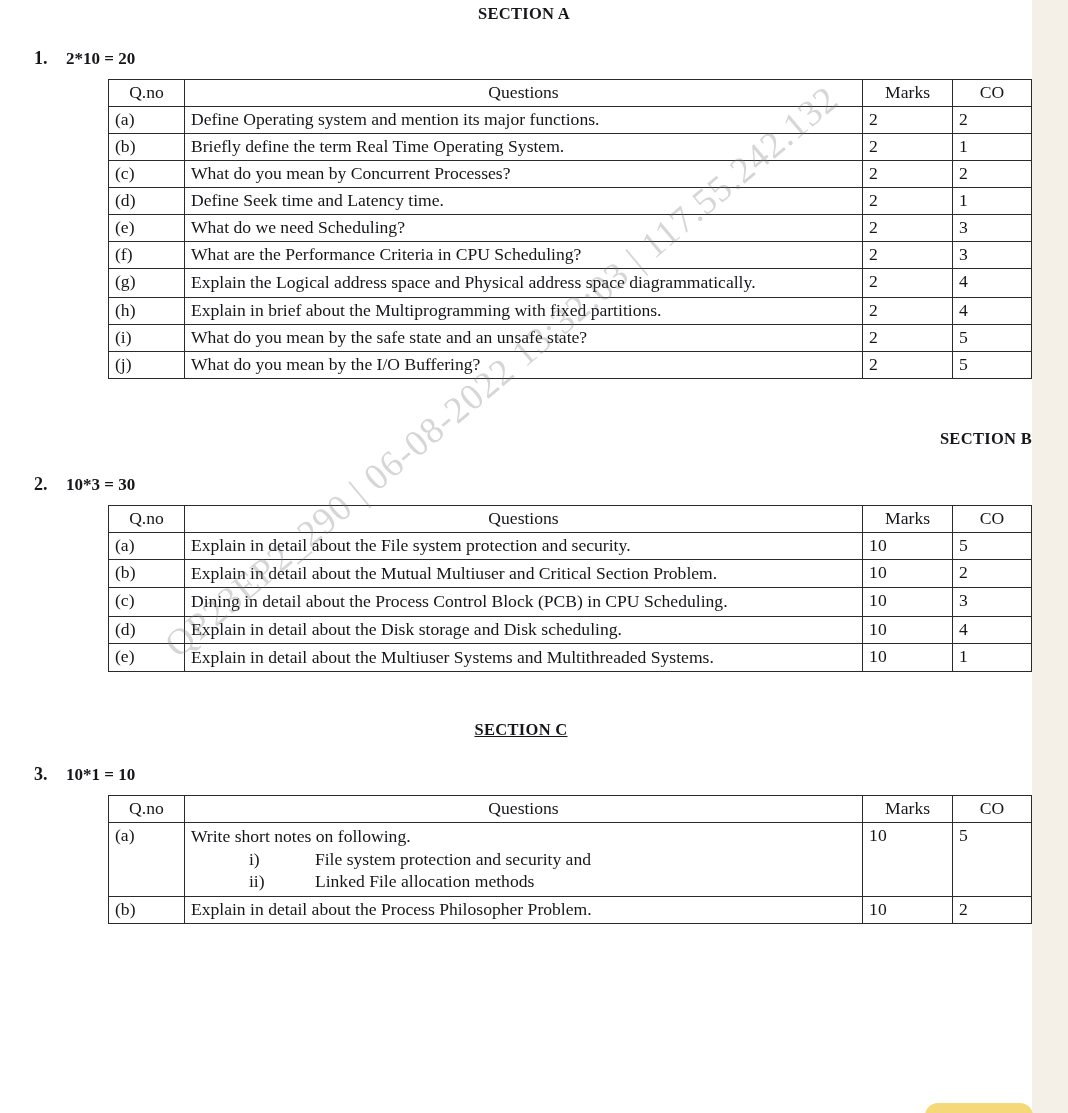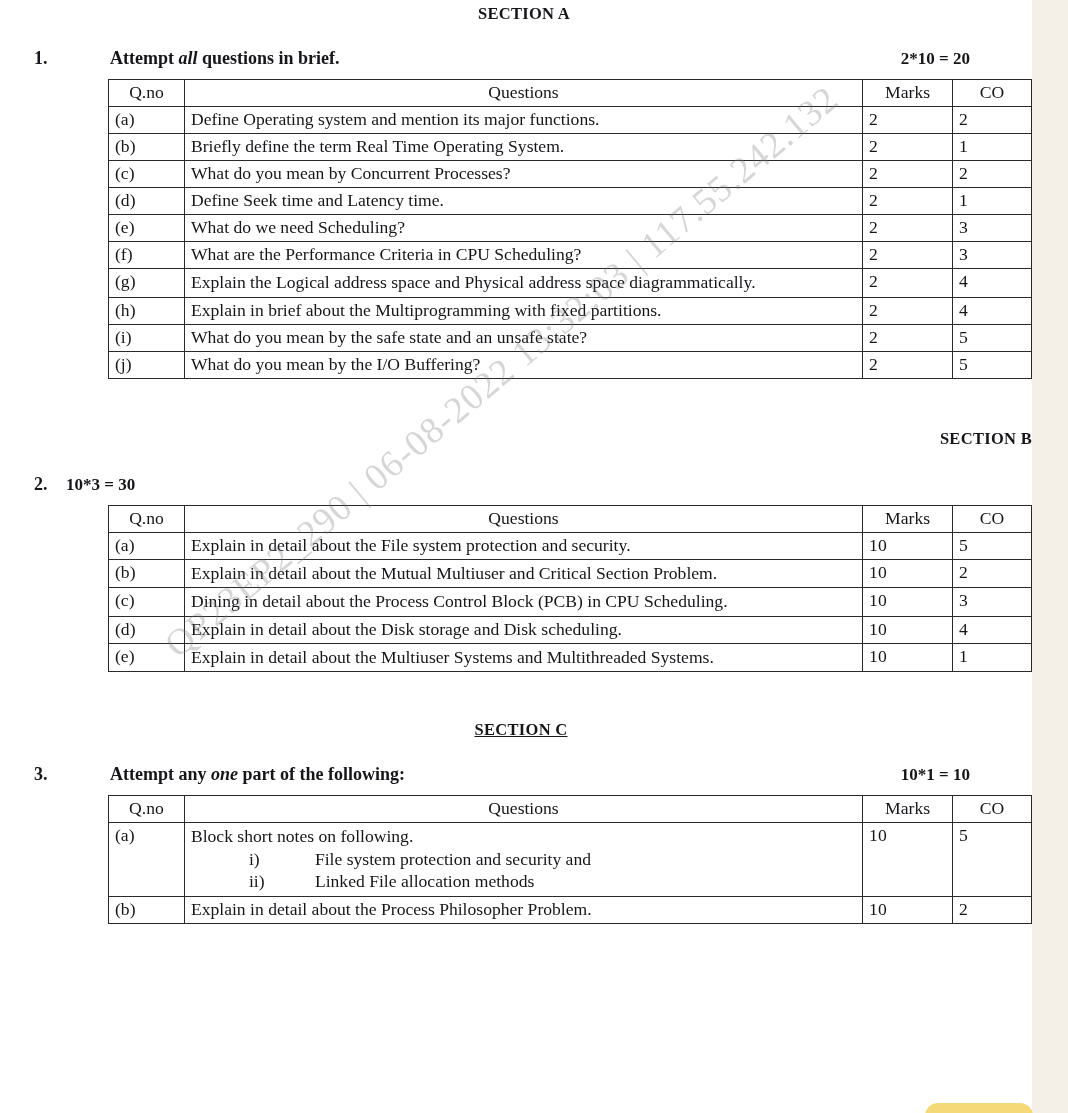--- a/index.html
+++ b/index.html
@@ -168,21 +168,20 @@
   <div id="watermark">
     <div class="wm-text">QP23EP2_290 | 06-08-2022 13:32:03 | 117.55.242.132</div>
   </div>
 
   <div id="content">
 
     <div class="section-title sp-a-title">SECTION A</div>
 
     <div class="q-head sp-a-head">
       <span class="q-num">1.</span>
-      <span class="q-label"><span>Attempt </span><i>all</i><span> questions in brief.</span></span>
       <span class="q-marks">2*10 = 20</span>
     </div>
 
     <table class="qtable sp-a-table">
       <thead>
         <tr>
           <th class="col-qno">Q.no</th>
           <th class="col-q">Questions</th>
           <th class="col-mk">Marks</th>
           <th class="col-co">CO</th>
@@ -299,38 +298,37 @@
           <td class="col-mk">10</td>
           <td class="col-co">1</td>
         </tr>
       </tbody>
     </table>
 
     <div class="section-title sp-c-title">SECTION C</div>
 
     <div class="q-head sp-c-head">
       <span class="q-num">3.</span>
-      <span class="q-label"><span>Attempt any </span><i>one</i><span> part of the following:</span></span>
       <span class="q-marks">10*1 = 10</span>
     </div>
 
     <table class="qtable sp-c-table">
       <thead>
         <tr>
           <th class="col-qno">Q.no</th>
           <th class="col-q">Questions</th>
           <th class="col-mk">Marks</th>
           <th class="col-co">CO</th>
         </tr>
       </thead>
       <tbody>
         <tr>
           <td class="col-qno">(a)</td>
           <td class="col-q multi">
-            <div>Block short notes on following.</div>
+            <div>Write short notes on following.</div>
             <ul class="sub-list">
               <li>
                 <span class="roman">i)</span>
                 <span>File system protection and security and</span>
               </li>
               <li>
                 <span class="roman">ii)</span>
                 <span>Linked File allocation methods</span>
               </li>
             </ul>

